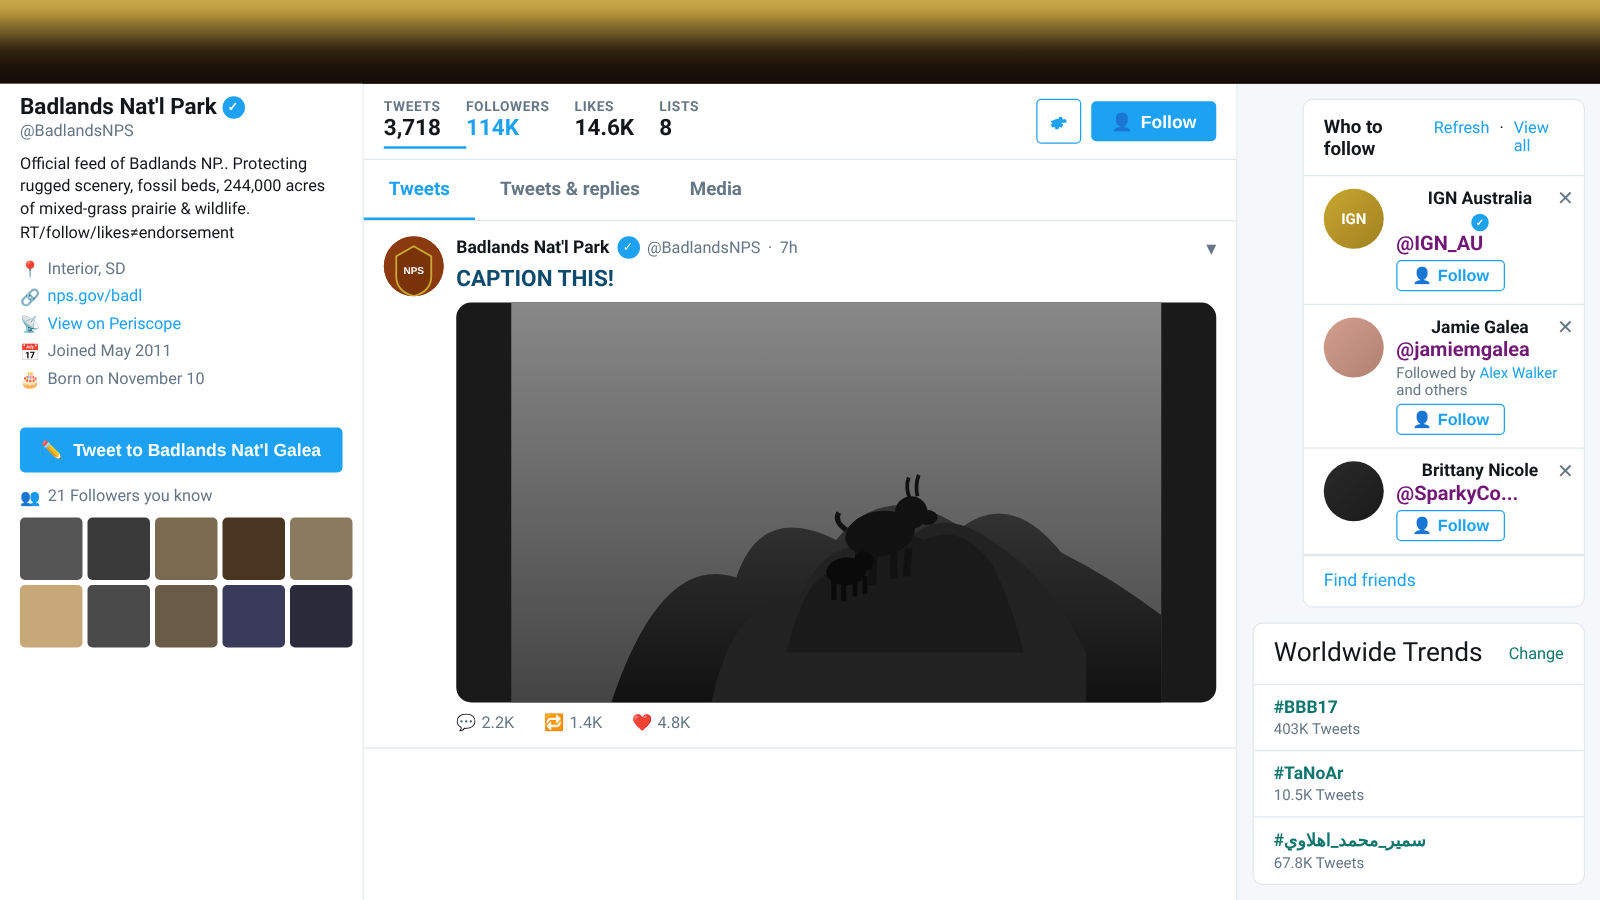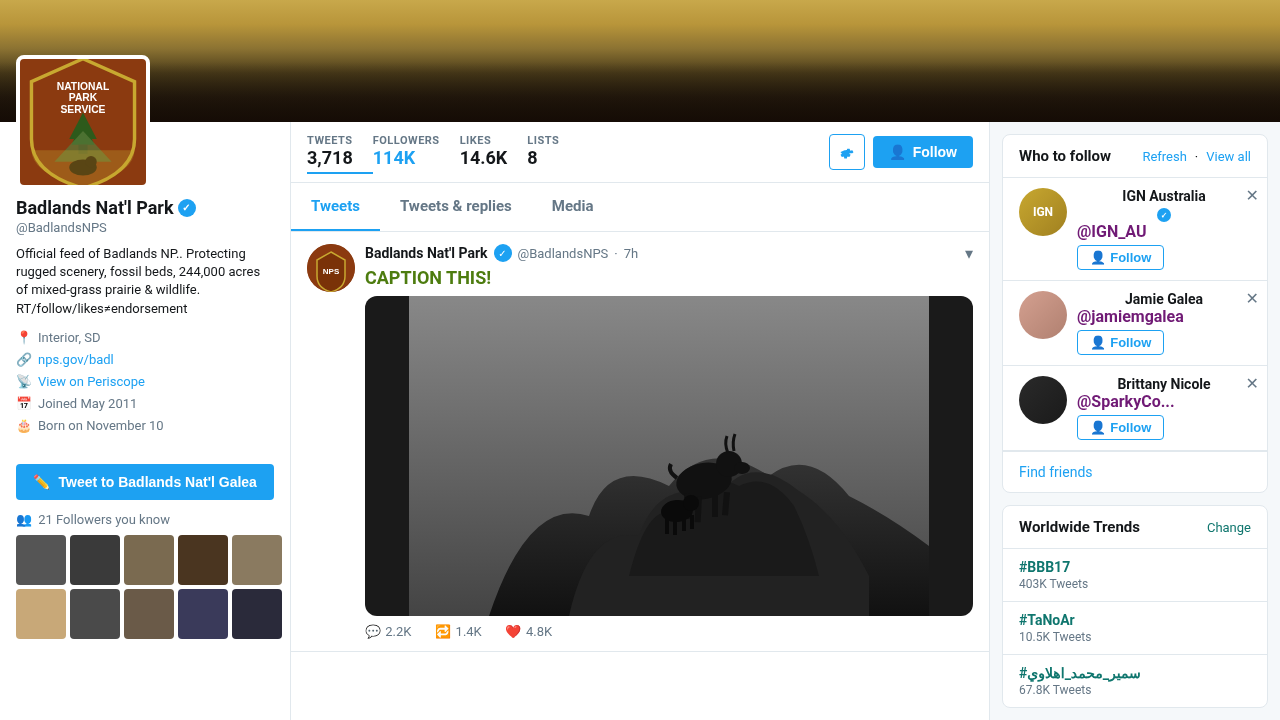--- a/index.html
+++ b/index.html
@@ -67,32 +67,32 @@
 
     
     .tweet-card { padding: 12px 16px; border-bottom: 1px solid #e1e8ed; display: flex; gap: 10px; }
     .tweet-avatar { width: 48px; height: 48px; border-radius: 50%; background: #8b3a10; flex-shrink: 0; display: flex; align-items: center; justify-content: flex-end; overflow: hidden; }
     .tweet-body { flex: 1; }
     .tweet-header { display: flex; justify-content: space-between; align-items: flex-start; margin-bottom: 4px; }
     .tweet-user { display: flex; gap: 6px; align-items: center; flex-wrap: wrap; }
     .tweet-name { font-weight: bold; font-size: 14px; color: #14171a; }
     .tweet-handle { color: #657786; font-size: 13px; }
     .tweet-time { color: #657786; font-size: 13px; }
-    .tweet-text { font-size: 18px; font-weight: bold; color: #4d7c0f; margin-bottom: 8px; }
+    .tweet-text { font-size: 18px; font-weight: bold; color: #0c4a6e; margin-bottom: 8px; }
     .tweet-image { border-radius: 12px; overflow: hidden; background: #1a1a1a; height: 320px; display: flex; align-items: center; justify-content: center; position: relative; margin-bottom: 8px; }
 
     .tweet-actions { display: flex; gap: 24px; color: #657786; font-size: 13px; }
     .tweet-action { display: flex; align-items: center; gap: 4px; cursor: pointer; }
 
     .chevron-btn { background: none; border: none; cursor: pointer; color: #657786; font-size: 16px; }
 
     
     .right-sidebar { width: 290px; background: #f5f8fa; flex-shrink: 0; padding: 12px; overflow-y: auto; }
 
-    .who-to-follow { background: #fff; border: 1px solid #e1e8ed; border-radius: 8px; margin-bottom: 12px; }
+    .who-to-follow { background: #fff; border: 1px solid #e1e8ed; border-radius: 8px; margin-bottom: 12px; margin-left: 40px; }
     .who-header { display: flex; align-items: center; justify-content: space-between; padding: 12px 16px; border-bottom: 1px solid #e1e8ed; }
     .who-title { font-size: 15px; font-weight: bold; color: #14171a; }
     .who-actions { display: flex; gap: 8px; font-size: 13px; }
     .who-actions a { color: #1da1f2; text-decoration: none; cursor: pointer; }
 
     .follow-item { display: flex; align-items: flex-start; padding: 10px 16px; gap: 10px; position: relative; }
     .follow-item:not(:last-child) { border-bottom: 1px solid #e1e8ed; }
     .follow-avatar { width: 48px; height: 48px; border-radius: 50%; flex-shrink: 0; }
     .follow-info { flex: 1; }
     .follow-name { font-weight: bold; font-size: 14px; color: #14171a; display: flex; align-items: center; gap: 4px; flex-direction: column; }
@@ -100,21 +100,21 @@
     .follow-sub { color: #657786; font-size: 12px; margin: 2px 0; }
     .follow-sub a { color: #1da1f2; text-decoration: none; }
     .follow-btn { display: flex; align-items: center; gap: 4px; color: #1da1f2; border: 1px solid #1da1f2; border-radius: 4px; padding: 4px 12px; font-size: 13px; font-weight: bold; background: none; cursor: pointer; margin-top: 4px; }
     .dismiss-btn { position: absolute; top: 8px; right: 8px; background: none; border: none; color: #657786; cursor: pointer; font-size: 16px; }
 
     .find-friends { padding: 12px 16px; border-top: 1px solid #e1e8ed; }
     .find-friends a { color: #1da1f2; text-decoration: none; font-size: 14px; }
 
     .trends-box { background: #fff; border: 1px solid #e1e8ed; border-radius: 8px; }
     .trends-header { display: flex; align-items: center; justify-content: space-between; padding: 12px 16px; border-bottom: 1px solid #e1e8ed; }
-    .trends-title { font-size: 15px; font-weight: bold; color: #14171a; }
+    .trends-title { font-size: 21px; font-weight: normal; color: #14171a; }
     .trends-change { color: #0f766e; font-size: 13px; cursor: pointer; }
     .trend-item { padding: 10px 16px; border-bottom: 1px solid #e1e8ed; cursor: pointer; }
     .trend-item:last-child { border-bottom: none; }
     .trend-name { color: #0f766e; font-size: 14px; font-weight: bold; margin-bottom: 2px; }
     .trend-count { color: #657786; font-size: 12px; }
 
     
     .ign-avatar { background: linear-gradient(135deg, #c8a830 0%, #a08020 100%); }
     .jamie-avatar { background: linear-gradient(135deg, #d4a090 0%, #b08070 100%); }
     .brittany-avatar { background: linear-gradient(135deg, #2a2a2a 0%, #1a1a1a 100%); }
@@ -124,43 +124,20 @@
 
 <div class="main-wrapper">
 
   <div class="banner">
   </div>
 
   <div class="content-area">
 
     <div class="sidebar">
 
-      <div class="avatar-container">
-        <div class="avatar">
-          <svg viewBox="0 0 110 120" xmlns="http://www.w3.org/2000/svg">
-
-            <path d="M55 5 L100 25 L100 75 Q100 105 55 118 Q10 105 10 75 L10 25 Z" fill="#8b3a10" stroke="#c8a830" stroke-width="3"></path>
-
-            <text x="55" y="32" text-anchor="middle" fill="#fff" font-size="9" font-weight="bold" font-family="Arial">NATIONAL</text>
-            <text x="55" y="42" text-anchor="middle" fill="#fff" font-size="9" font-weight="bold" font-family="Arial">PARK</text>
-            <text x="55" y="52" text-anchor="middle" fill="#fff" font-size="9" font-weight="bold" font-family="Arial">SERVICE</text>
-
-            <polygon points="55,58 45,80 65,80" fill="#2d5a1b"></polygon>
-            <polygon points="55,52 43,75 67,75" fill="#2d5a1b"></polygon>
-            <rect x="51" y="80" width="8" height="8" fill="#5a3010"></rect>
-
-            <polygon points="30,95 55,68 80,95" fill="#5a7a3a" opacity="0.7"></polygon>
-
-            <ellipse cx="55" cy="100" rx="12" ry="7" fill="#2a1a0a"></ellipse>
-            <circle cx="62" cy="95" r="5" fill="#2a1a0a"></circle>
-
-            <path d="M10 85 Q10 105 55 118 Q100 105 100 85" fill="#c8a830" opacity="0.3"></path>
-          </svg>
-        </div>
-      </div>
 
       <div class="profile-info">
         <div class="display-name">
           <span>Badlands Nat'l Park</span>
           <span class="verified-badge">✓</span>
         </div>
         <div class="screen-name">@BadlandsNPS</div>
         <div class="bio">Official feed of Badlands NP.. Protecting rugged scenery, fossil beds, 244,000 acres of mixed-grass prairie &amp; wildlife. RT/follow/likes≠endorsement</div>
 
         <div class="meta-item">
@@ -373,20 +350,21 @@
           <button class="dismiss-btn">✕</button>
         </div>
 
         <div class="follow-item">
           <div class="follow-avatar jamie-avatar" style="width:48px;height:48px;border-radius:50%;display:flex;align-items:center;justify-content:center;color:#fff;font-weight:bold;font-size:12px;"></div>
           <div class="follow-info">
             <div class="follow-name">
               <span>Jamie Galea</span>
             </div>
             <div class="follow-handle">@jamiemgalea</div>
+            <div class="follow-sub">Followed by <a href="#">Alex Walker</a> and others</div>
             <button class="follow-btn">
               <span>👤</span>
               <span>Follow</span>
             </button>
           </div>
           <button class="dismiss-btn">✕</button>
         </div>
 
         <div class="follow-item">
           <div class="follow-avatar brittany-avatar" style="width:48px;height:48px;border-radius:50%;display:flex;align-items:center;justify-content:center;color:#fff;font-weight:bold;font-size:12px;"></div>

